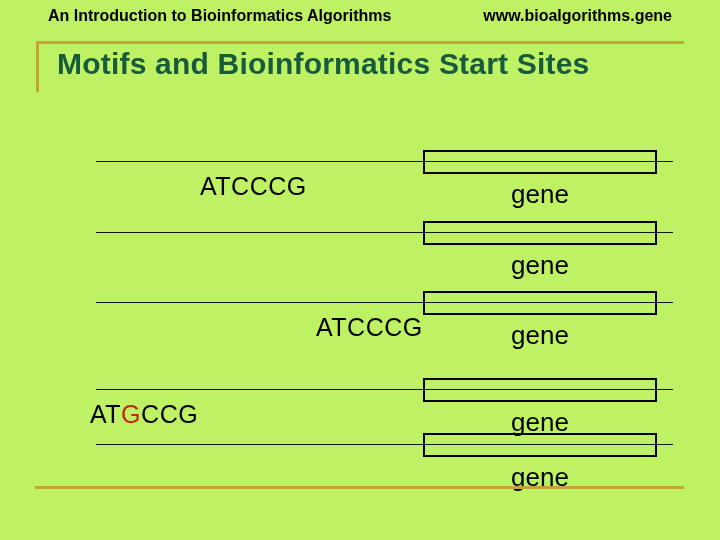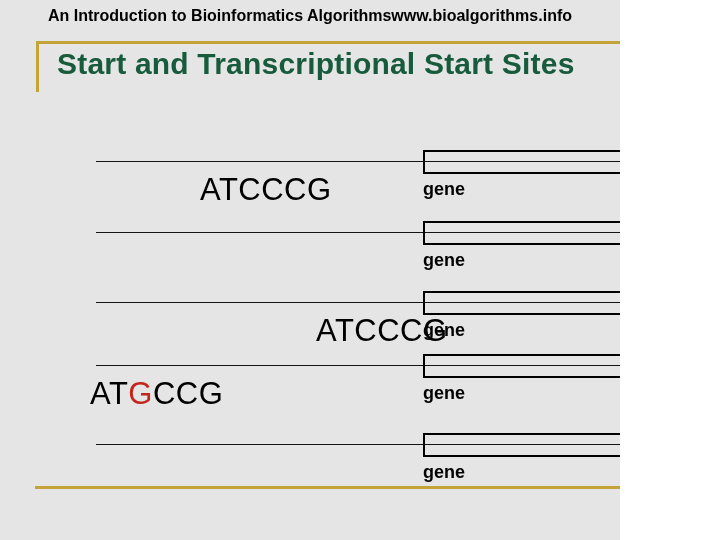--- a/index.html
+++ b/index.html
@@ -2,70 +2,70 @@
 <html style="--gold: #C4A437; --green: #175B3C;"><head>
 <meta charset="utf-8">
 <style>
   :root{
     --gold:#C4A437;
     --green:#175B3C;
     --ink:#0f0f0f;
   }
   html,body{margin:0;padding:0;background:#fff;}
   .slide{
-    position:relative;width:620px;height:540px;background:#e5e5e5;
+    position:relative;width:720px;height:540px;background:#bef264;
     font-family:"Liberation Sans",sans-serif;overflow:hidden;color:var(--ink);
   }
   .header-left{
     position:absolute;left:48px;top:7px;font-size:16px;font-weight:bold;
     color:#000;white-space:nowrap;
   }
   .header-right{
     position:absolute;right:48px;top:7px;font-size:16px;font-weight:bold;
     color:#000;white-space:nowrap;
   }
   .title-rule-h{position:absolute;left:36px;top:41px;width:648px;height:3px;background:var(--gold);}
   .title-rule-v{position:absolute;left:36px;top:41px;width:3px;height:51px;background:var(--gold);}
   .slide-title{
     position:absolute;left:57px;top:47px;font-size:30px;font-weight:600;
     color:var(--green);white-space:nowrap;letter-spacing:0.2px;
   }
   .row{position:absolute;left:0;width:720px;height:66px;}
-  .row-1{top:150px}.row-2{top:221px}.row-3{top:291px}.row-4{top:354px}.row-5{top:433px}
+  .row-1{top:150px}.row-2{top:221px}.row-3{top:291px}.row-4{top:378px}.row-5{top:433px}
   .hline{position:absolute;left:96px;top:11px;width:577px;height:1px;background:#141414;}
   .gene-box{
     position:absolute;left:423px;top:0;width:234px;height:24px;
     border:2px solid #000;box-sizing:border-box;background:transparent;
   }
   .seq{
-    position:absolute;top:24px;font-size:31px;font-weight:400;color:#000;
+    position:absolute;top:24px;font-size:25px;font-weight:400;color:#000;
     white-space:nowrap;letter-spacing:0.5px;line-height:1;
   }
   .row-1 .seq{left:200px}
   .row-2 .seq{left:285px}
   .row-3 .seq{left:316px}
   .row-4 .seq{left:90px}
   .row-5 .seq{left:228px}
   .gene-label{
-    position:absolute;left:423px;top:30px;width:234px;text-align:left;
-    font-size:18px;color:#000;line-height:1.1;font-weight:bold;
+    position:absolute;left:423px;top:30px;width:234px;text-align:center;
+    font-size:26px;color:#000;line-height:1.1;
   }
   .bottom-rule{position:absolute;left:35px;top:486px;width:649px;height:3px;background:var(--gold);}
 </style>
 </head>
 <body>
 
 <div class="slide">
 
   <div class="header-left">An Introduction to Bioinformatics Algorithms</div>
-  <div class="header-right">www.bioalgorithms.info</div>
+  <div class="header-right">www.bioalgorithms.gene</div>
 
   <div class="title-rule-h"></div>
   <div class="title-rule-v"></div>
-  <div class="slide-title">Start and Transcriptional Start Sites</div>
+  <div class="slide-title">Motifs and Bioinformatics Start Sites</div>
 
   <div class="row row-1">
     <div class="hline"></div>
     <div class="gene-box"></div>
     <div class="seq"><span>A</span><span>T</span><span>C</span><span>C</span><span>C</span><span>G</span></div>
     <div class="gene-label">gene</div>
   </div>
 
   <div class="row row-2">
     <div class="hline"></div>

